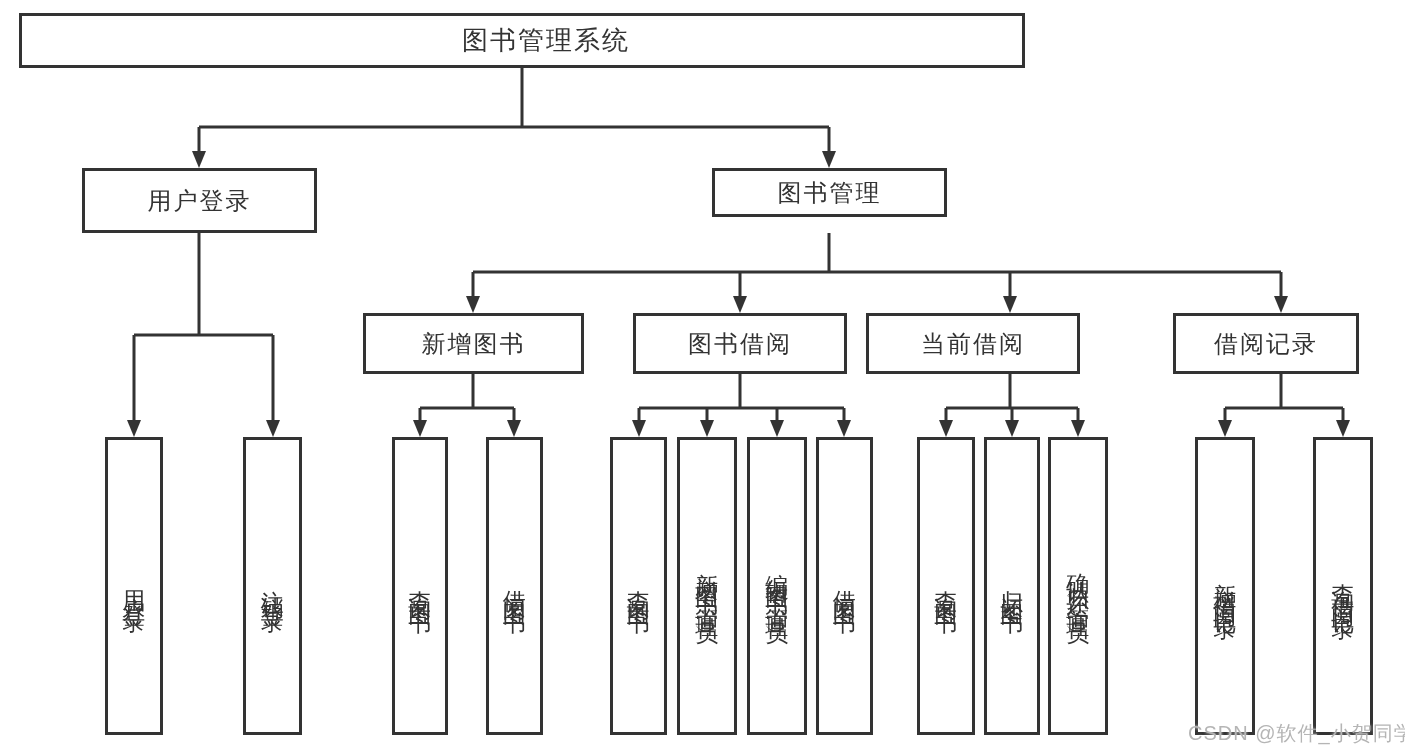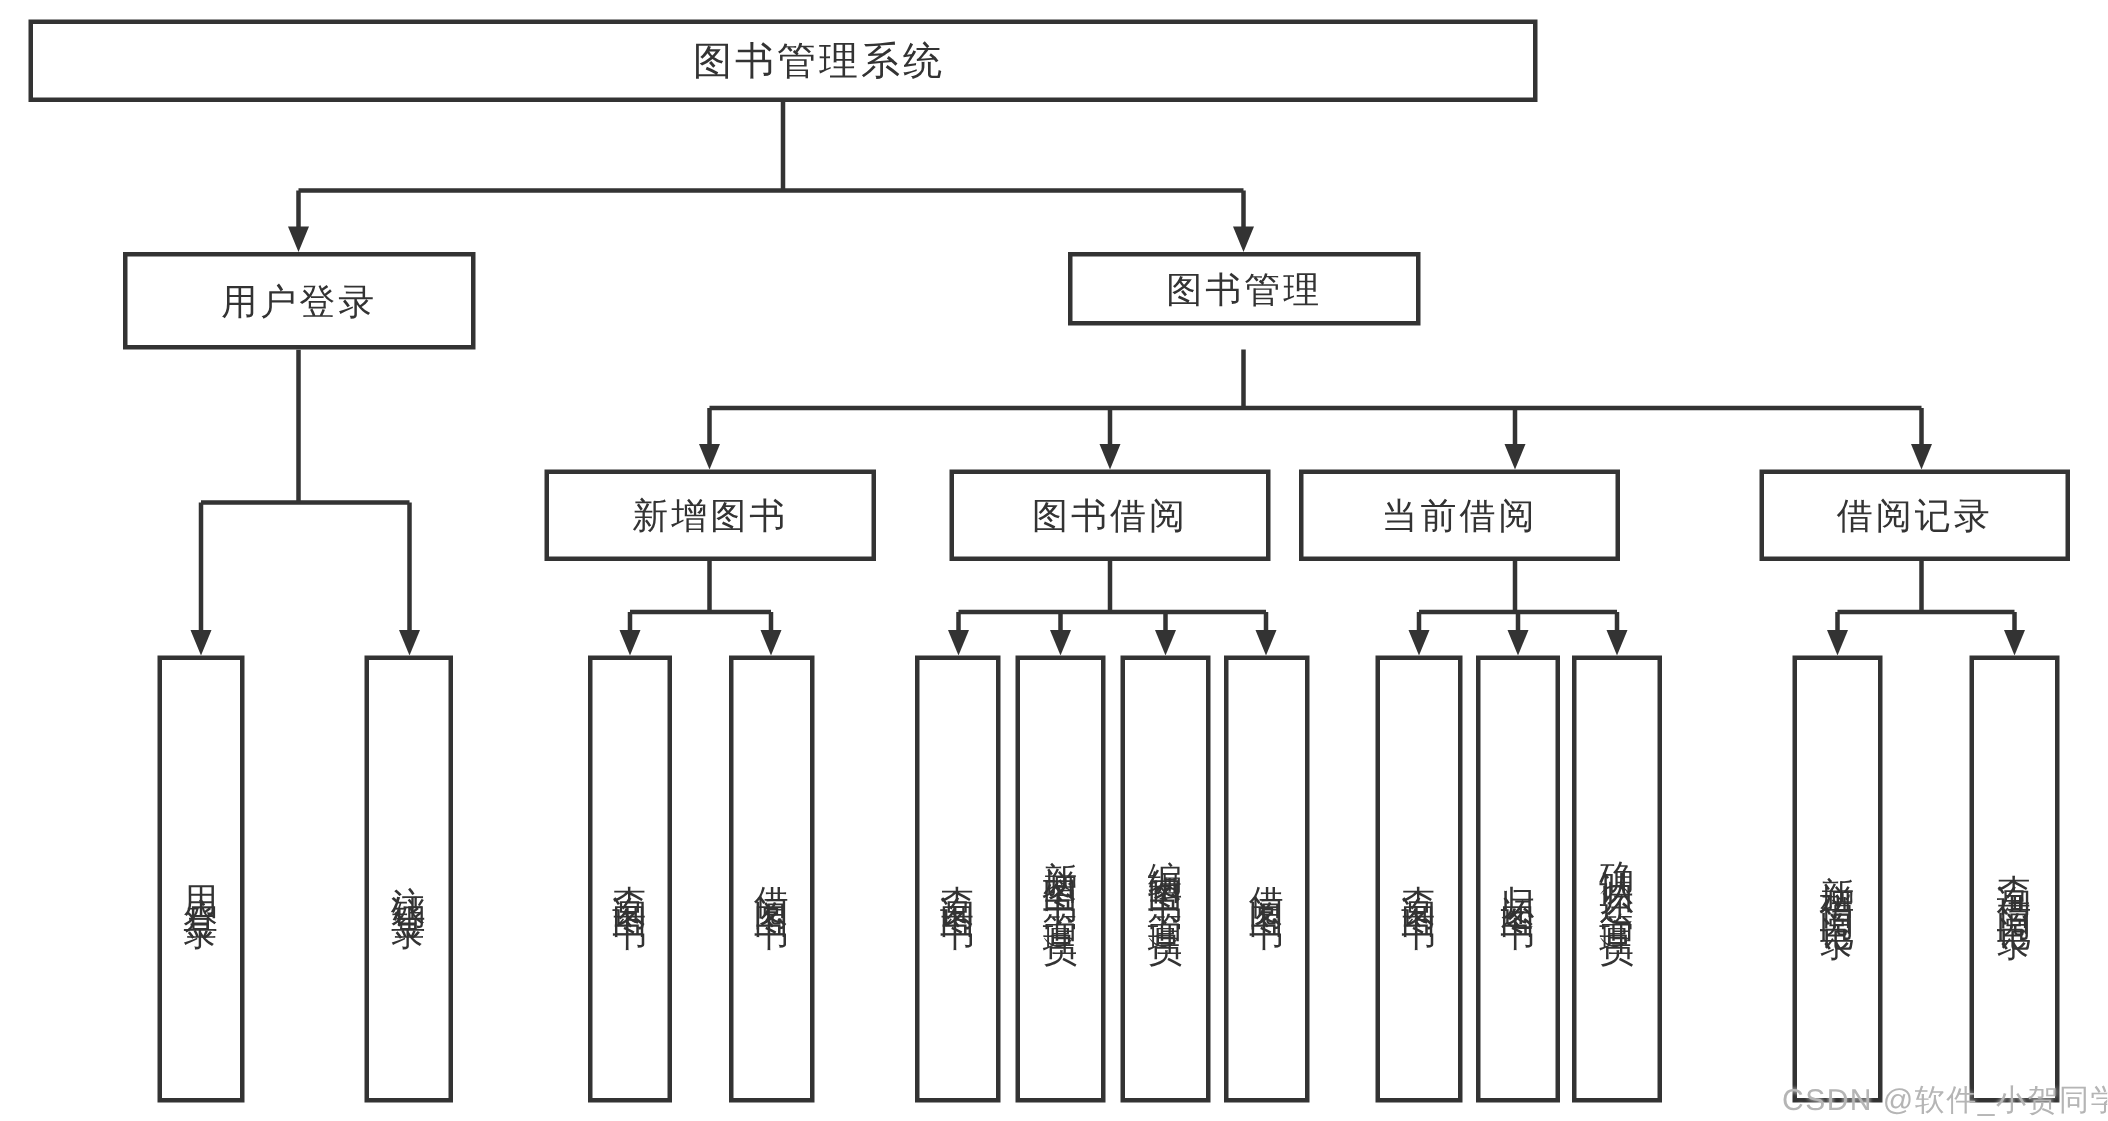--- a/index.html
+++ b/index.html
@@ -92,21 +92,21 @@
 
   <div class="box" style="left:363px;top:313px;width:221px;height:61px;">
     <span>新增图书</span>
   </div>
   <div class="box" style="left:633px;top:313px;width:214px;height:61px;">
     <span>图书借阅</span>
   </div>
   <div class="box" style="left:866px;top:313px;width:214px;height:61px;">
     <span>当前借阅</span>
   </div>
-  <div class="box" style="left:1173px;top:313px;width:207px;height:61px;">
+  <div class="box" style="left:1173px;top:313px;width:186px;height:61px;">
     <span>借阅记录</span>
   </div>
 
   <div class="vbox" style="left:105px;top:437px;width:58px;height:298px;">
     <span class="vtext">用户登录</span>
   </div>
   <div class="vbox" style="left:243px;top:437px;width:59px;height:298px;">
     <span class="vtext">注销登录</span>
   </div>
 

